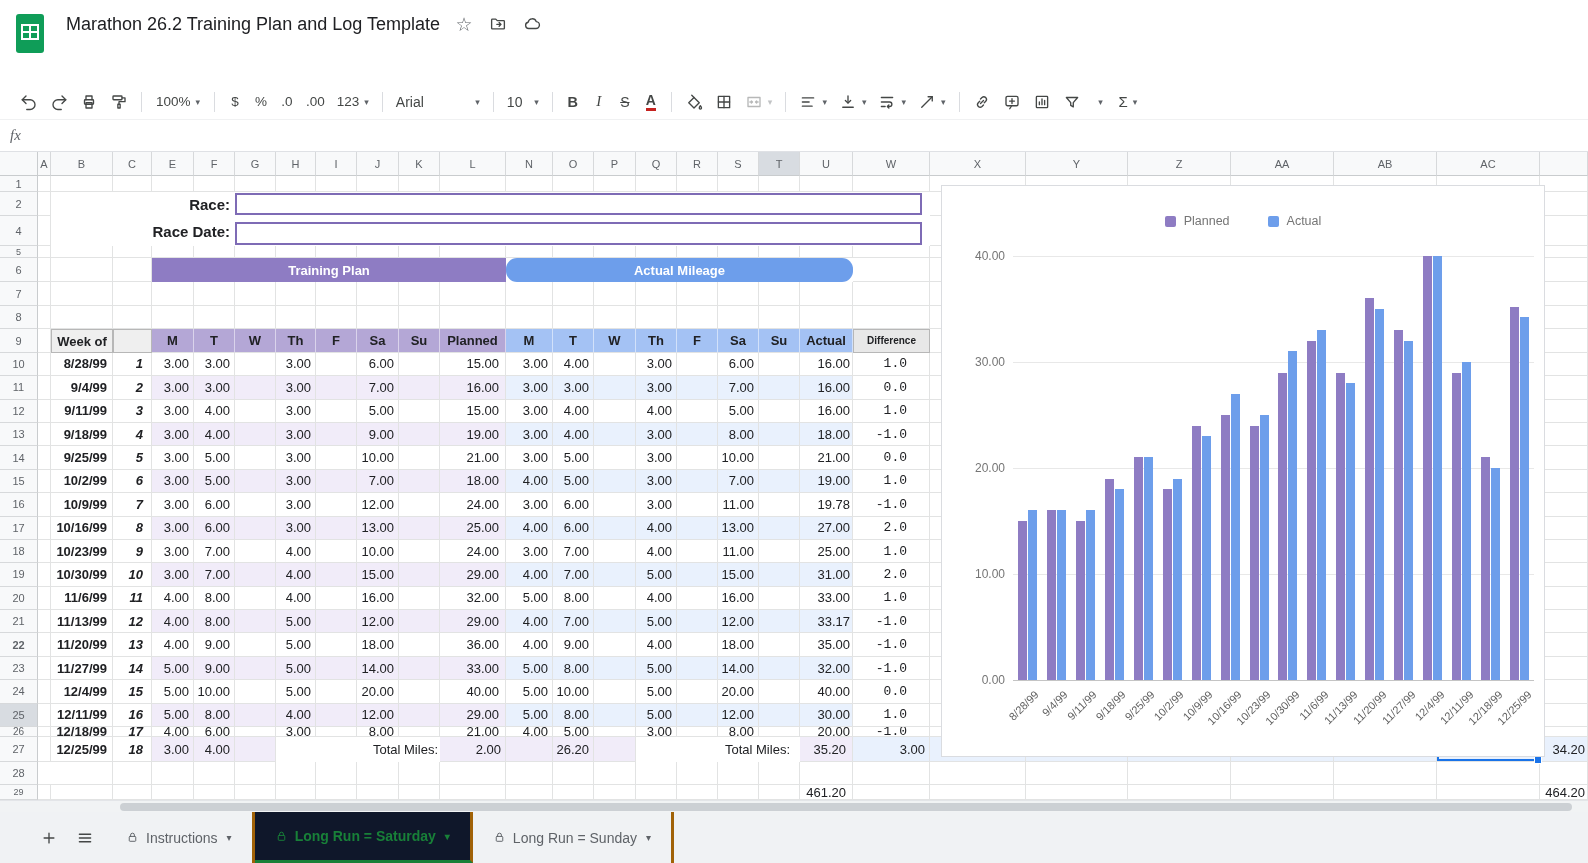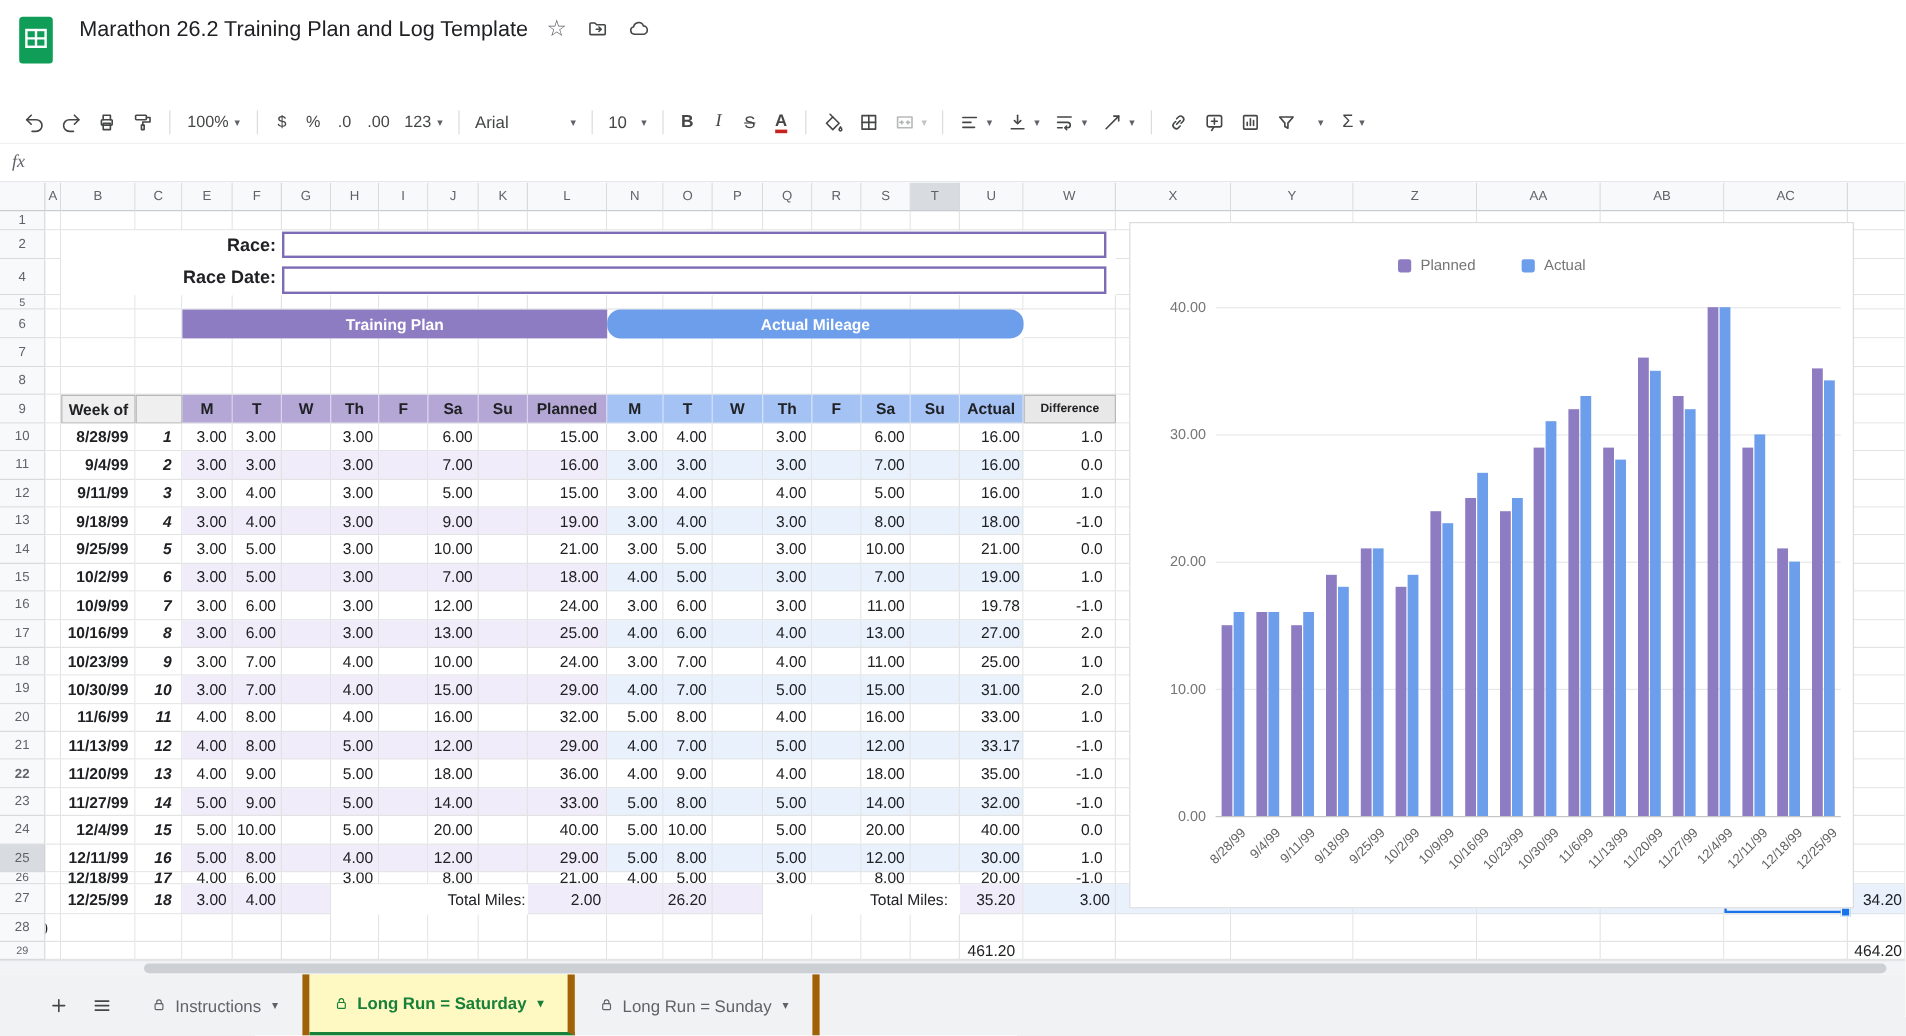--- a/index.html
+++ b/index.html
@@ -50,21 +50,21 @@
          font-size:11px;color:#5f6368;display:flex;align-items:center;justify-content:center;overflow:hidden;flex:none;}
   .sel-h{background:#d8dce1 !important;}
   #row-headers{position:absolute;top:24px;left:0;width:38px;}
   .row-h{width:38px;background:#f8f9fa;border-right:1px solid #c9ccce;border-bottom:1px solid #d7d9db;
          font-size:11px;color:#5f6368;display:flex;align-items:center;justify-content:center;overflow:hidden;}
   #cells{position:absolute;left:38px;top:24px;display:grid;background:#fff;}
   .cell{border-right:1px solid #e2e3e3;border-bottom:1px solid #e2e3e3;background:#fff;font-size:13px;
         display:flex;align-items:center;justify-content:flex-end;padding-right:4px;overflow:hidden;line-height:1;}
   .c-date{font-weight:700;padding-right:5px;}
   .c-num{font-weight:700;font-style:italic;padding-right:8px;}
-  .c-diff{padding-right:10px;}
+  .c-diff{padding-right:22px;font-family:Liberation Mono, monospace;}
   .pr2{padding-right:2px;}.pr6{padding-right:6px;}.pr10{padding-right:10px;}
   .t-p{background:#f1ecf9;}
   .t-b{background:#e9f1fd;}
   .hdr-weekof{background:#efefef;border:1px solid #b7b7b7;font-weight:700;justify-content:center;padding:0;}
   .hdr-day{font-weight:700;justify-content:center;padding:0;border-right:1px solid rgba(255,255,255,.5);}
   .hdr-day.purple{background:#b4a7d6;}
   .hdr-day.blue{background:#a4c2f4;}
   .hdr-diff{background:#e8e8e8;border:1px solid #b7b7b7;font-weight:700;font-size:10px;justify-content:center;padding:0;}
   .sel{box-shadow:inset 0 0 0 2px #1a73e8;position:relative;overflow:visible;z-index:3;}
   .sel::after{content:"";position:absolute;right:-3px;bottom:-3px;width:6px;height:6px;background:#1a73e8;border:1px solid #fff;}
@@ -91,25 +91,25 @@
   .xlab{position:absolute;width:62px;text-align:right;font-size:11px;color:#616161;white-space:nowrap;
         transform:rotate(-45deg);transform-origin:100% 0;line-height:1;}
 
   
   #scroll-strip{position:absolute;top:800px;left:0;width:1588px;height:12px;background:#f1f3f4;border-top:1px solid #e3e5e8;}
   #scroll-thumb{position:absolute;left:120px;right:16px;top:2px;height:8px;border-radius:4px;background:#ccd0d4;}
   #tabbar{position:absolute;top:812px;left:0;width:1588px;height:51px;background:#f0f2f4;
           display:flex;align-items:stretch;padding-left:34px;}
   .bar-btn{width:30px;display:flex;align-items:center;justify-content:center;margin-right:6px;}
   .sheet-tab{display:flex;align-items:center;gap:7px;padding:16px 20px;font-size:14px;font-weight:500;
-             color:#5f6368;border-right:6px solid #a16207;height:100%;}
+             color:#5f6368;border-right:3px solid #a16207;height:100%;}
   .sheet-tab:first-of-type{border-left:1px solid #d7dadd;margin-left:18px;}
   .sheet-tab .lock-ic{width:13px;height:13px;stroke:currentColor;}
   .sheet-tab .caret{font-size:10px;color:inherit;}
-  .sheet-tab.active{background:#fef9c3;color:#188038;font-weight:700;border-bottom:3px solid #188038;}
+  .sheet-tab.active{background:#0f172a;color:#188038;font-weight:700;border-bottom:3px solid #188038;}
 </style>
 </head>
 <body>
 
 <div id="topbar">
   <svg id="logo" viewBox="0 0 30 41">
     <rect x="1" y="1" width="28" height="39" rx="3" fill="#0f9d58"></rect>
     <rect x="7" y="12" width="16" height="14" fill="none" stroke="#fff" stroke-width="2"></rect>
     <path d="M7 19h16M15 12v14" stroke="#fff" stroke-width="2"></path>
   </svg>

